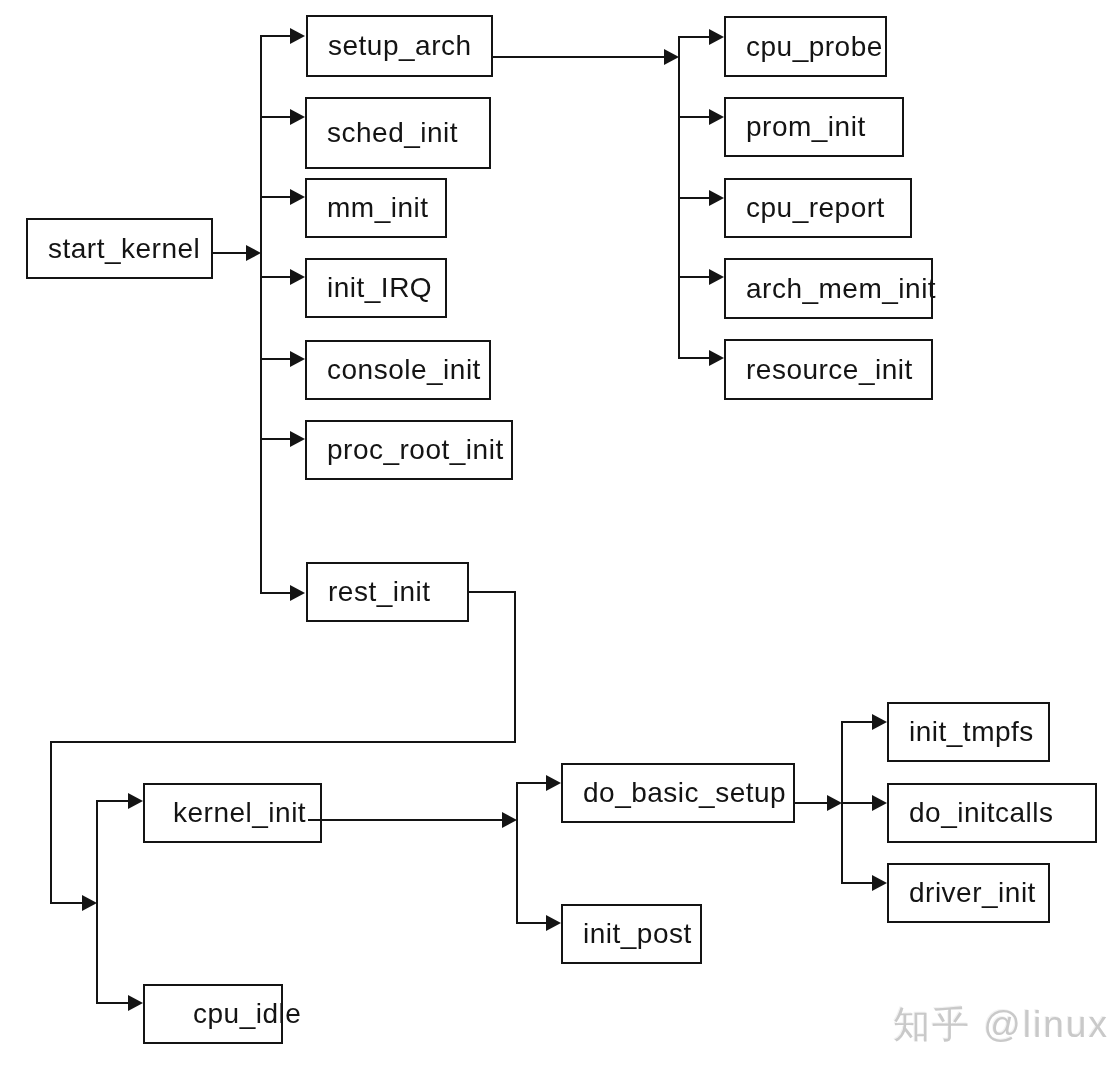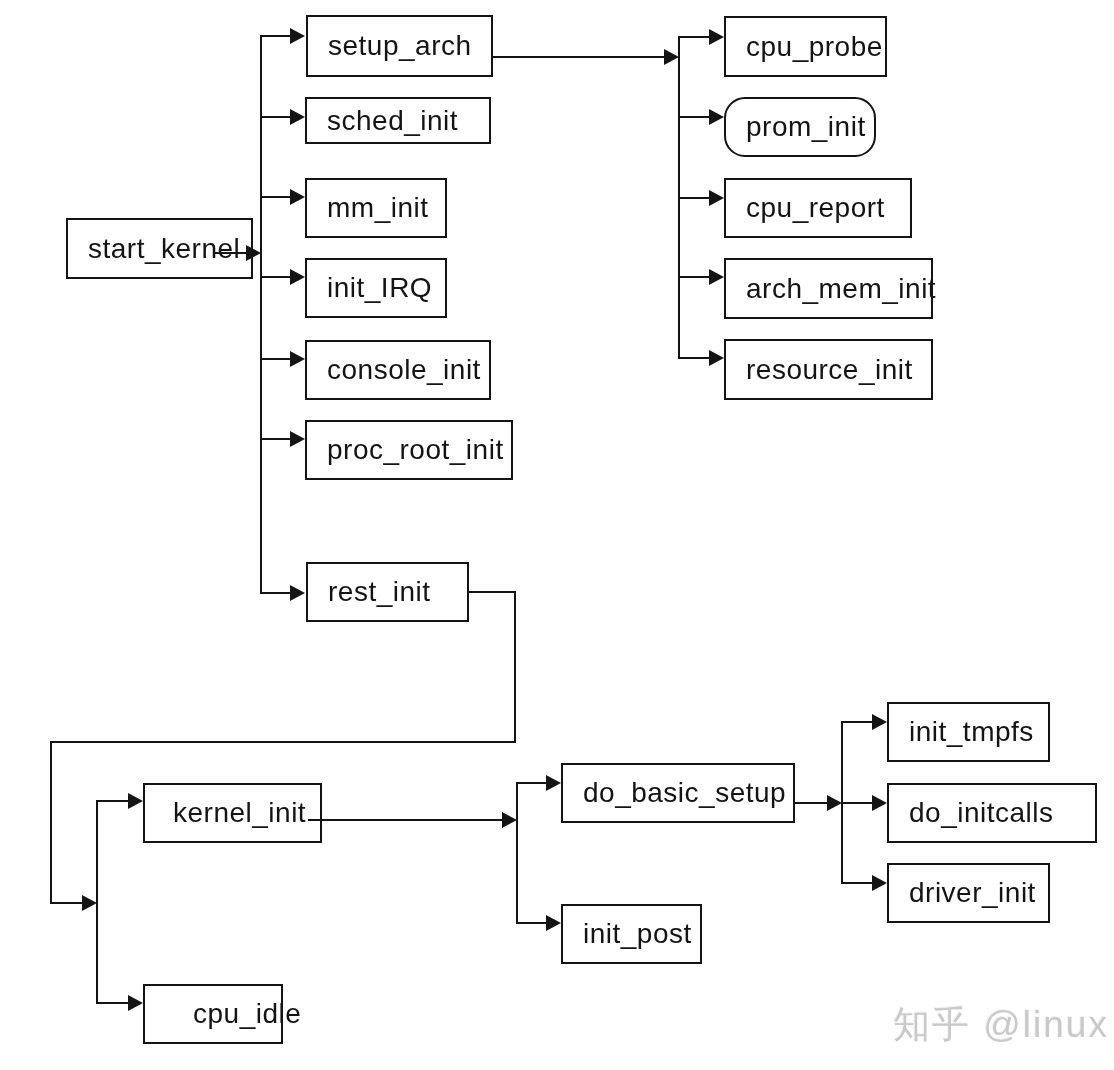--- a/index.html
+++ b/index.html
@@ -38,30 +38,30 @@
     text-shadow:1px 1px 0 #ffffff, -1px -1px 0 #f2f2f2;
     letter-spacing:2px;
     white-space:nowrap;
   }
 </style>
 </head>
 <body>
 
 <div id="canvas">
 
-  <div class="node" style="left:26px;top:218px;width:187px;height:61px;margin-left:40px;">start_kernel</div>
+  <div class="node" style="left:26px;top:218px;width:187px;height:61px;">start_kernel</div>
   <div class="node" style="left:306px;top:15px;width:187px;height:62px;">setup_arch</div>
-  <div class="node" style="left:305px;top:97px;width:186px;height:47px;">sched_init</div>
+  <div class="node" style="left:305px;top:97px;width:186px;height:72px;">sched_init</div>
   <div class="node" style="left:305px;top:258px;width:142px;height:60px;">init_IRQ</div>
   <div class="node" style="left:305px;top:178px;width:142px;height:60px;">mm_init</div>
   <div class="node" style="left:305px;top:340px;width:186px;height:60px;text-align:center;">console_init</div>
   <div class="node" style="left:305px;top:420px;width:208px;height:60px;">proc_root_init</div>
   <div class="node" style="left:306px;top:562px;width:163px;height:60px;">rest_init</div>
   <div class="node" style="left:724px;top:16px;width:163px;height:61px;">cpu_probe</div>
-  <div class="node" style="left:724px;top:97px;width:152px;height:60px;border-radius:21px;">prom_init</div>
+  <div class="node" style="left:724px;top:97px;width:180px;height:60px;">prom_init</div>
   <div class="node" style="left:724px;top:178px;width:188px;height:60px;">cpu_report</div>
   <div class="node" style="left:724px;top:258px;width:209px;height:61px;">arch_mem_init</div>
   <div class="node" style="left:724px;top:339px;width:209px;height:61px;">resource_init</div>
   <div class="node" style="left:143px;top:783px;width:179px;height:60px;padding-left:28px;">kernel_init</div>
   <div class="node" style="left:143px;top:984px;width:140px;height:60px;padding-left:48px;">cpu_idle</div>
   <div class="node" style="left:561px;top:763px;width:234px;height:60px;">do_basic_setup</div>
   <div class="node" style="left:561px;top:904px;width:141px;height:60px;">init_post</div>
   <div class="node" style="left:887px;top:702px;width:163px;height:60px;">init_tmpfs</div>
   <div class="node" style="left:887px;top:863px;width:163px;height:60px;">driver_init</div>
   <div class="node" style="left:887px;top:783px;width:210px;height:60px;">do_initcalls</div>

